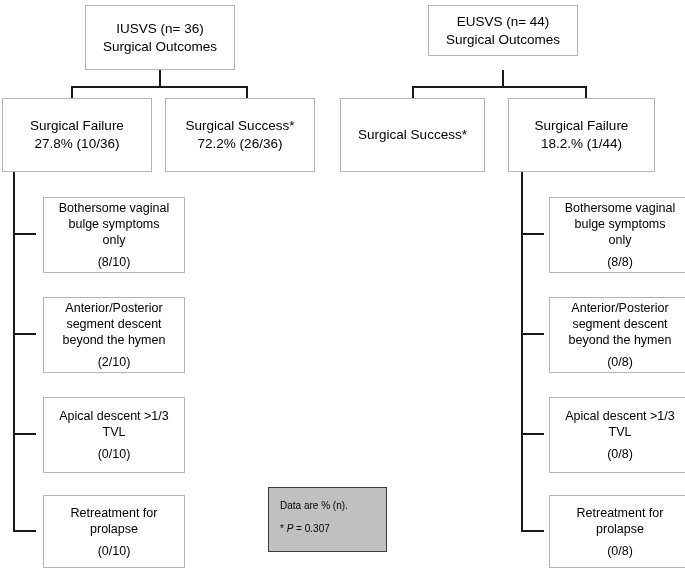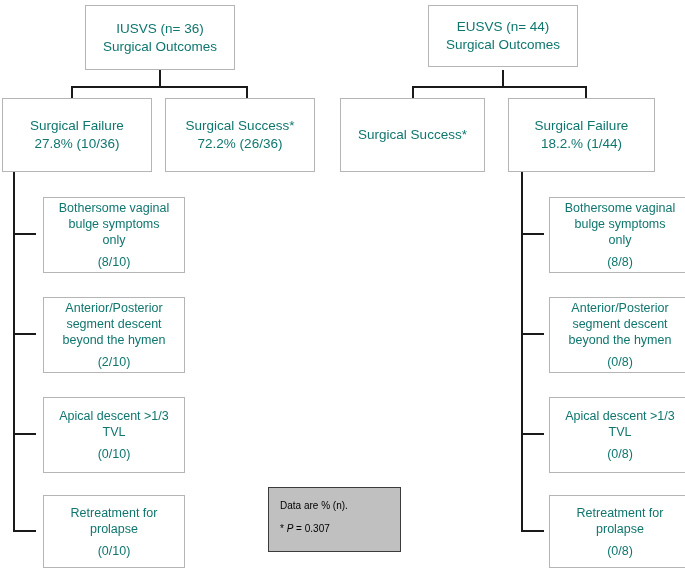--- a/index.html
+++ b/index.html
@@ -23,21 +23,21 @@
     box-sizing: border-box;
     border: 1px solid #b5b5b5;
     background: #ffffff;
     display: flex;
     flex-direction: column;
     align-items: center;
     justify-content: center;
     text-align: center;
     font-size: 13.5px;
     line-height: 1.32;
-    color: #0f766e;
+    color: #000000;
     z-index: 3;
   }
   .box .line { display: block; white-space: nowrap; }
   .box.top { font-size: 13.5px; }
   .box.level2 { font-size: 13.5px; }
   .box.sub { font-size: 12.5px; line-height: 1.28; margin-left: 8px; }
   .box.sub .gap { height: 6px; }
 
   .note {
     position: absolute;
@@ -124,21 +124,21 @@
     <span class="line">(0/10)</span>
   </div>
 
   <div class="box sub" style="left:35px; top:495px; width:142px; height:73px;">
     <span class="line">Retreatment for</span>
     <span class="line">prolapse</span>
     <span class="gap"></span>
     <span class="line">(0/10)</span>
   </div>
 
-  <div class="box top" style="left:428px; top:5px; width:150px; height:62px;">
+  <div class="box top" style="left:428px; top:5px; width:150px; height:51px;">
     <span class="line">EUSVS (n= 44)</span>
     <span class="line">Surgical Outcomes</span>
   </div>
 
   <div class="vline" style="left:502px; top:70px; height:18px;"></div>
   <div class="hline" style="left:412px; top:86px; width:175px;"></div>
   <div class="vline" style="left:412px; top:86px; height:12px;"></div>
   <div class="vline" style="left:585px; top:86px; height:12px;"></div>
 
   <div class="box level2" style="left:340px; top:98px; width:145px; height:74px;">
@@ -179,18 +179,18 @@
     <span class="line">(0/8)</span>
   </div>
 
   <div class="box sub" style="left:541px; top:495px; width:142px; height:73px;">
     <span class="line">Retreatment for</span>
     <span class="line">prolapse</span>
     <span class="gap"></span>
     <span class="line">(0/8)</span>
   </div>
 
-  <div class="note" style="left:268px; top:487px; width:133px; height:65px;">
+  <div class="note" style="left:268px; top:487px; width:119px; height:65px;">
     <div class="row1">Data are % (n).</div>
     <div><span>* </span><i>P</i><span> = 0.307</span></div>
   </div>
 
 </div>
 
 </body></html>

